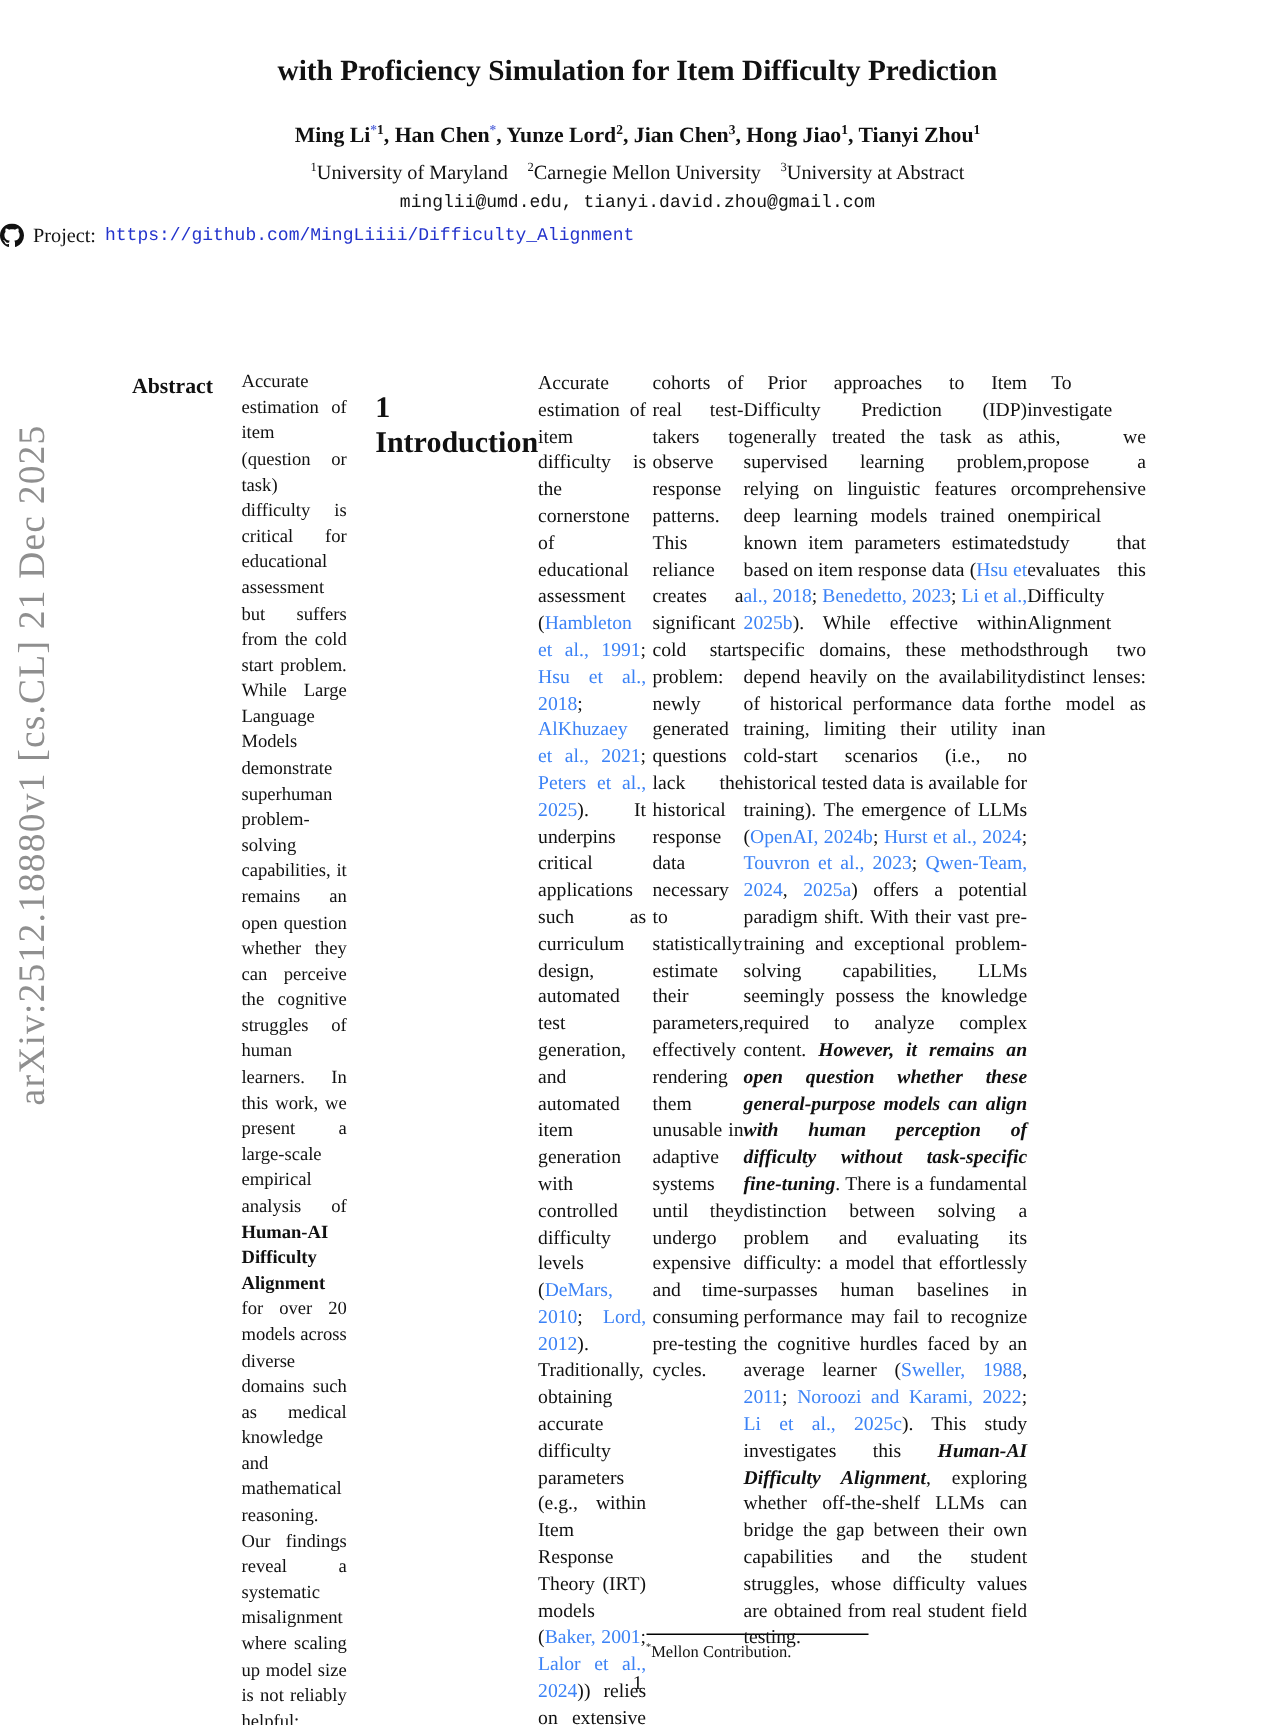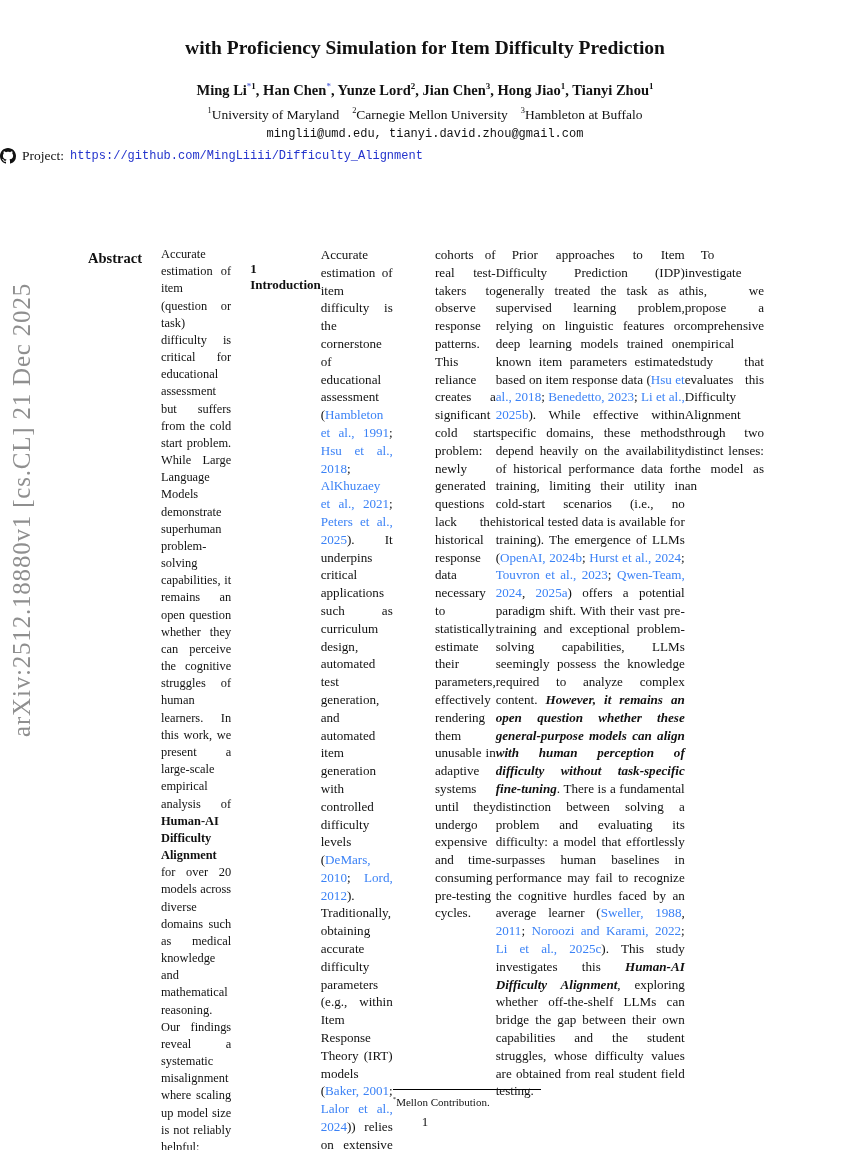--- a/index.html
+++ b/index.html
@@ -26,21 +26,21 @@
     font-family:"Liberation Mono","DejaVu Sans Mono",monospace;
     font-size:12px; color:#2333cc; text-decoration:none; cursor:pointer;
   }
   .gh-icon { width:16px; height:16px; display:inline-block; }
 
   .columns { position:absolute; left:88px; right:86px; top:246px; bottom:42px; display:flex; gap:18px; }
   .col { flex:1; display:flex; flex-direction:row; min-width:0; }
 
   .abstract-head { text-align:center; font-size:14.5px; font-weight:700; margin:4px 0 12px; }
   .abstract-body { margin:0 19px; font-size:12.4px; line-height:1.385; text-align:justify; }
-  .section-head { font-size:13px; font-weight:700; margin:15px 0 24px; }
+  .section-head { font-size:20px; font-weight:700; margin:15px 0 24px; }
   .sec-num { display:inline-block; min-width:22px; }
   .par { font-size:13.1px; line-height:1.36; text-align:justify; }
   .indent { text-indent:16px; }
 
   .footnote { margin-top:auto; padding-top:8px; font-size:11px; }
   .fn-rule { width:148px; border-top:1px solid #000; margin-bottom:5px; }
 
   .cite { color:#3b82f6; cursor:pointer; }
   .b { font-weight:700; }
   .bi { font-weight:700; font-style:italic; }
@@ -55,21 +55,21 @@
 
 <div class="page">
 
   <div class="watermark">arXiv:2512.18880v1  [cs.CL]  21 Dec 2025</div>
 
   <div class="header">
     <h1 class="title">
       <span>with Proficiency Simulation for Item Difficulty Prediction</span>
     </h1>
     <div class="authors"><span>Ming Li</span><span class="mark">*</span><span class="sup">1</span><span>, Han Chen</span><span class="mark">*</span><span>, Yunze Lord</span><span class="sup">2</span><span>, Jian Chen</span><span class="sup">3</span><span>, Hong Jiao</span><span class="sup">1</span><span>, Tianyi Zhou</span><span class="sup">1</span></div>
-    <div class="affils"><span class="sup">1</span><span>University of Maryland</span><span class="gap"></span><span class="sup">2</span><span>Carnegie Mellon University</span><span class="gap"></span><span class="sup">3</span><span>Hambleton at Buffalo</span></div>
+    <div class="affils"><span class="sup">1</span><span>University of Maryland</span><span class="gap"></span><span class="sup">2</span><span>Carnegie Mellon University</span><span class="gap"></span><span class="sup">3</span><span>University at Abstract</span></div>
     <div class="emails">minglii@umd.edu, tianyi.david.zhou@gmail.com</div>
     <div class="project">
       <svg class="gh-icon" viewBox="0 0 16 16" aria-hidden="true">
         <path fill="#111" d="M8 0C3.58 0 0 3.58 0 8c0 3.54 2.29 6.53 5.47 7.59.4.07.55-.17.55-.38 0-.19-.01-.82-.01-1.49-2.01.37-2.53-.49-2.69-.94-.09-.23-.48-.94-.82-1.13-.28-.15-.68-.52-.01-.53.63-.01 1.08.58 1.23.82.72 1.21 1.87.87 2.33.66.07-.52.28-.87.51-1.07-1.78-.2-3.64-.89-3.64-3.95 0-.87.31-1.59.82-2.15-.08-.2-.36-1.02.08-2.12 0 0 .67-.21 2.2.82.64-.18 1.32-.27 2-.27s1.36.09 2 .27c1.53-1.04 2.2-.82 2.2-.82.44 1.1.16 1.92.08 2.12.51.56.82 1.27.82 2.15 0 3.07-1.87 3.75-3.65 3.95.29.25.54.73.54 1.48 0 1.07-.01 1.93-.01 2.2 0 .21.15.46.55.38A8.012 8.012 0 0 0 16 8c0-4.42-3.58-8-8-8z"></path>
       </svg>
       <span>Project:</span>
       <a class="url">https://github.com/MingLiiii/Difficulty_Alignment</a>
     </div>
   </div>
 

